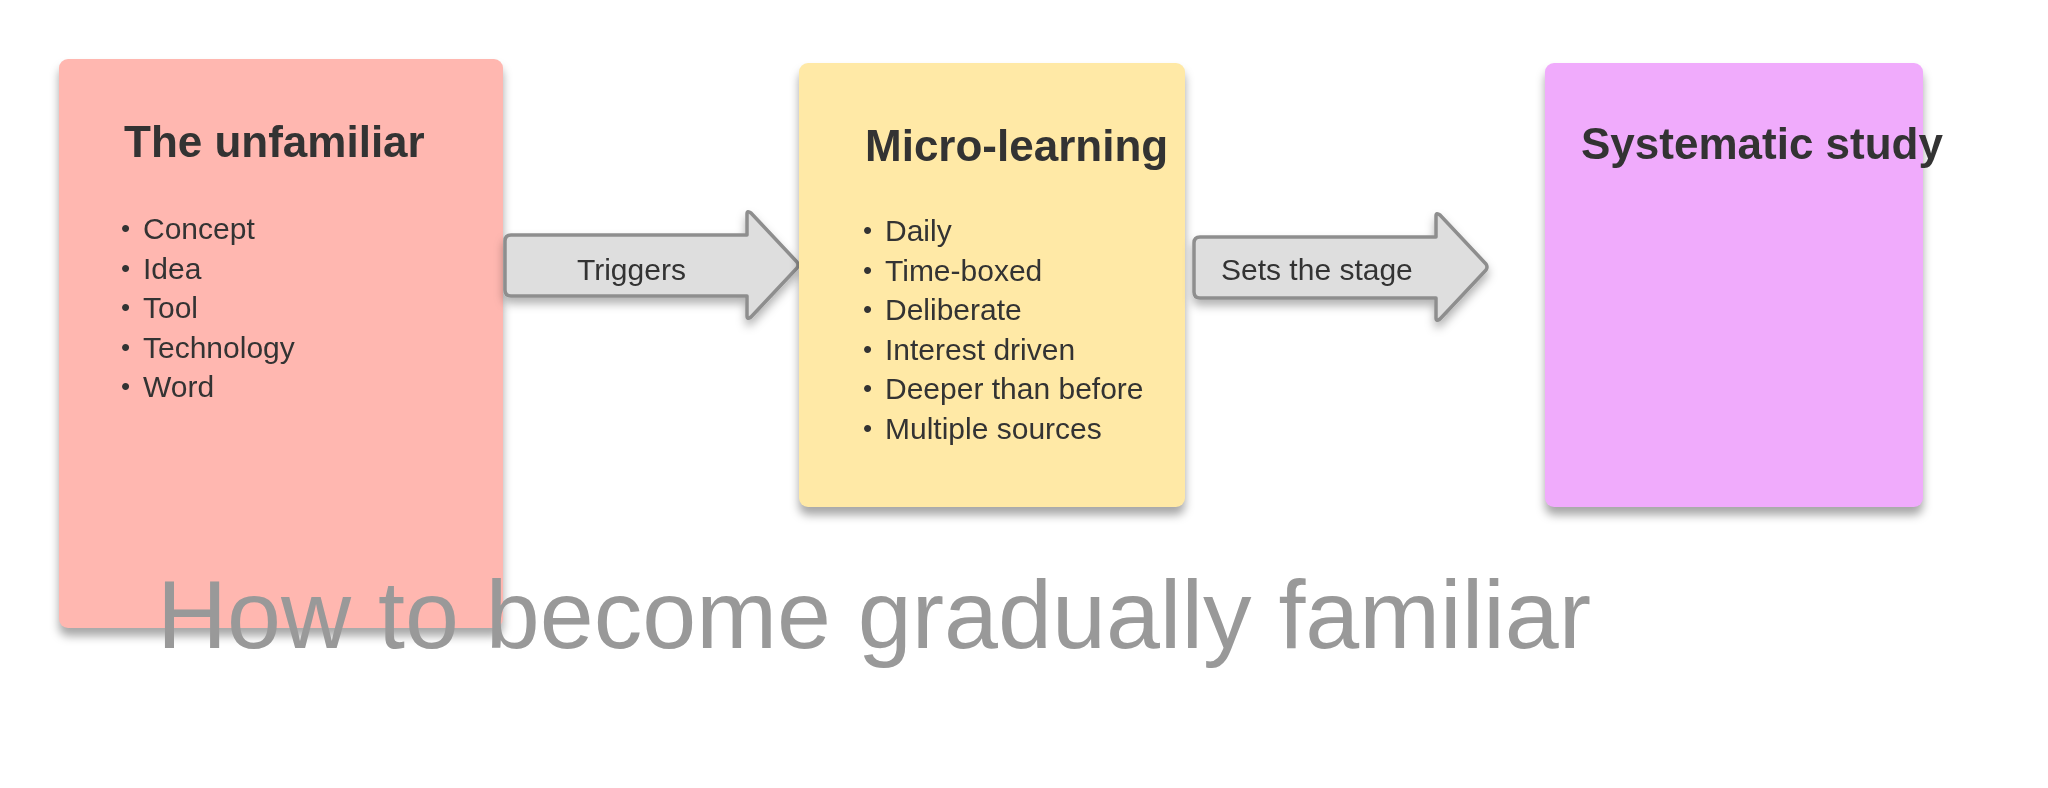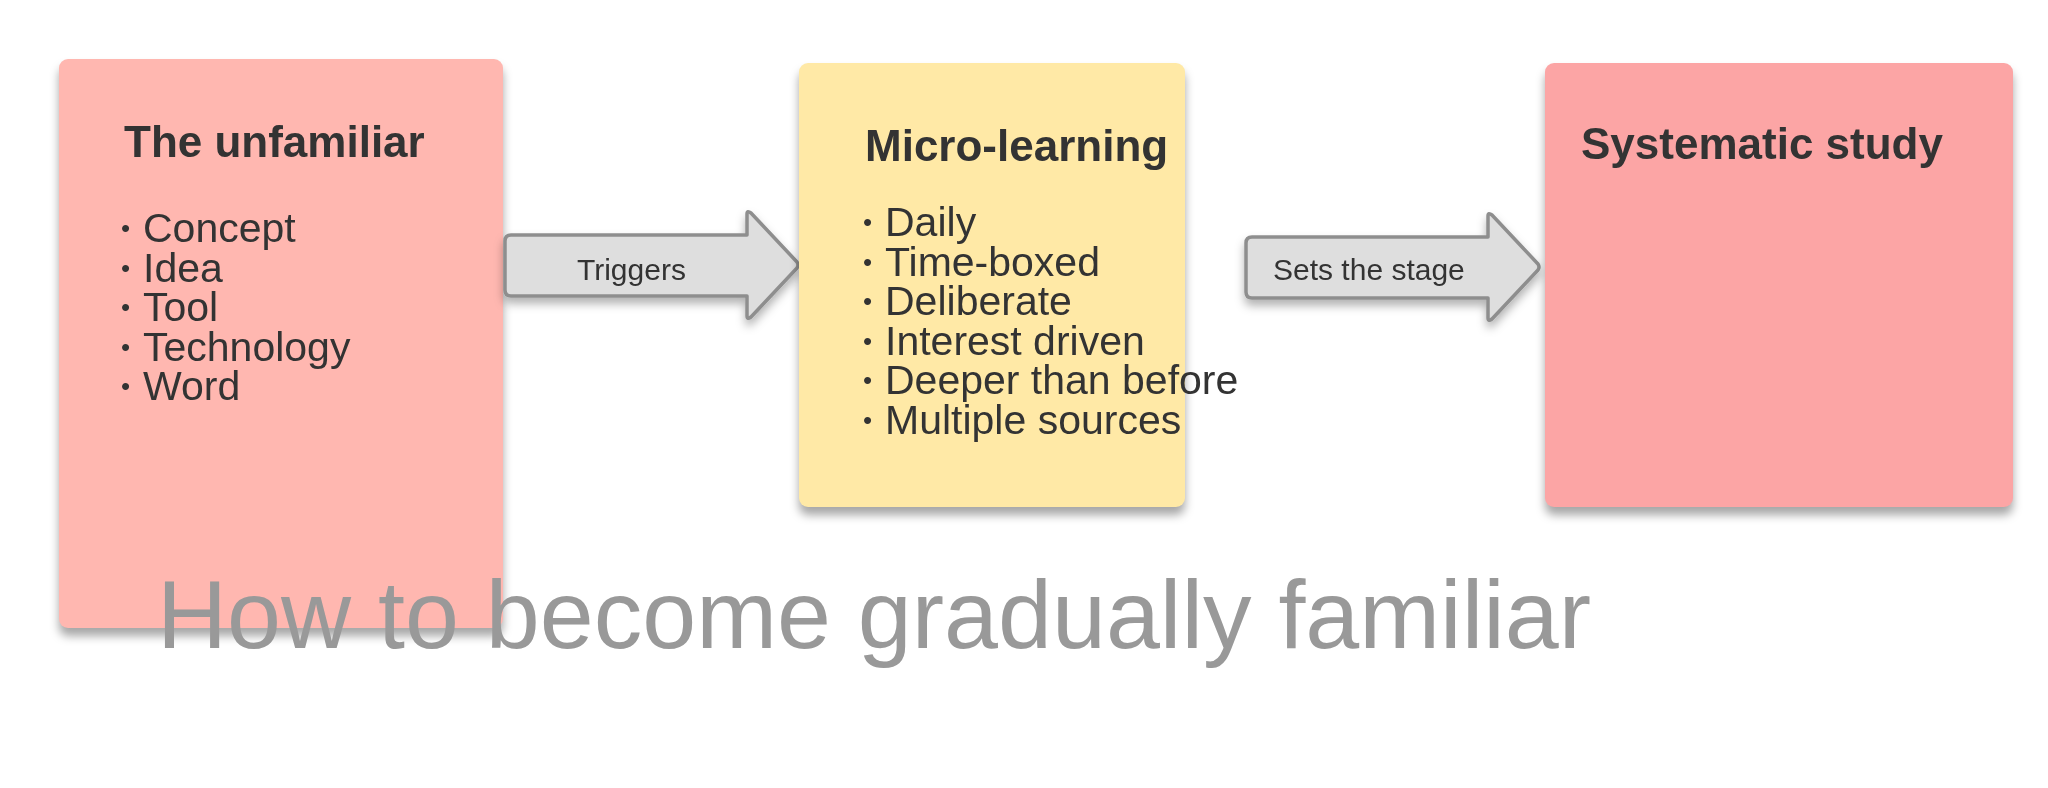--- a/index.html
+++ b/index.html
@@ -3,21 +3,21 @@
 <meta charset="utf-8">
 <style>
   html, body { margin: 0; padding: 0; background: #ffffff; }
   body { width: 2048px; height: 788px; position: relative; overflow: hidden;
          font-family: "Liberation Sans", sans-serif; color: #333333; }
   .card { position: absolute; border-radius: 9px;
           box-shadow: 0 8px 10px rgba(0,0,0,0.35); box-sizing: border-box; }
   .card-title { position: absolute; font-weight: bold; font-size: 44px; line-height: 1;
                 white-space: nowrap; color: #333333; }
   .card-list { position: absolute; margin: 0; padding: 0; list-style: none;
-               font-size: 41px; line-height: 39.5px; }
+               font-size: 30px; line-height: 39.5px; }
   .card-list li { position: relative; padding-left: 22px; white-space: nowrap; }
   .card-list li::before { content: "\2022"; position: absolute; left: 0; top: 0; font-size: 26px; }
   .arrow { position: absolute; }
   .arrow svg { position: absolute; left: 0; top: 0; overflow: visible; }
   .arrow-label { position: absolute; font-size: 30px; line-height: 1; white-space: nowrap; color: #333333; }
   .main-title { position: absolute; left: 0; width: 1748px; top: 566px; text-align: center;
                 font-size: 97px; line-height: 1; color: #999999; white-space: nowrap; }
 </style>
 </head>
 <body>
@@ -40,39 +40,39 @@
         <feDropShadow dx="0" dy="6" stdDeviation="5" flood-color="#000" flood-opacity="0.3"></feDropShadow>
       </filter>
     </defs>
     <path d="M8 25 L244 25 L244 4 Q244 0 248 3 L294 52 Q296 55 294 58 L248 107 Q244 110 244 106 L244 86 L8 86 Q2 86 2 80 L2 31 Q2 25 8 25 Z" fill="#dedede" stroke="#8e8e8e" stroke-width="3.5" stroke-linejoin="round" filter="url(#ash1)"></path>
   </svg>
   <div class="arrow-label" style="left:74px; top:45px;">Triggers</div>
 </div>
 
 <div class="card" style="left:799px; top:63px; width:386px; height:444px; background:#ffe9a6;">
   <div class="card-title" style="left:66px; top:61px;">Micro-learning</div>
-  <ul class="card-list" style="left:64px; top:140px;">
+  <ul class="card-list" style="left:64px; top:148px;">
     <li>Daily</li>
     <li>Time-boxed</li>
     <li>Deliberate</li>
     <li>Interest driven</li>
     <li>Deeper than before</li>
     <li>Multiple sources</li>
   </ul>
 </div>
 
-<div class="arrow" style="left:1244px; top:212px; width:296px; height:112px;padding-left:28px;">
+<div class="arrow" style="left:1192px; top:212px; width:296px; height:112px;padding-left:28px;">
   <svg width="296" height="112" viewBox="0 0 296 112">
     <defs>
       <filter id="ash2" x="-10%" y="-20%" width="120%" height="150%">
         <feDropShadow dx="0" dy="6" stdDeviation="5" flood-color="#000" flood-opacity="0.3"></feDropShadow>
       </filter>
     </defs>
     <path d="M8 25 L244 25 L244 4 Q244 0 248 3 L294 52 Q296 55 294 58 L248 107 Q244 110 244 106 L244 86 L8 86 Q2 86 2 80 L2 31 Q2 25 8 25 Z" fill="#dedede" stroke="#8e8e8e" stroke-width="3.5" stroke-linejoin="round" filter="url(#ash2)"></path>
   </svg>
   <div class="arrow-label" style="left:29px; top:43px;">Sets the stage</div>
 </div>
 
-<div class="card" style="left:1545px; top:63px; width:468px; height:444px; background:#fca5a5;">
+<div class="card" style="left:1545px; top:63px; width:378px; height:444px; background:#f0abfc;">
   <div class="card-title" style="left:36px; top:59px;">Systematic study</div>
 </div>
 
 <div class="main-title">How to become gradually familiar</div>
 
 </body></html>

